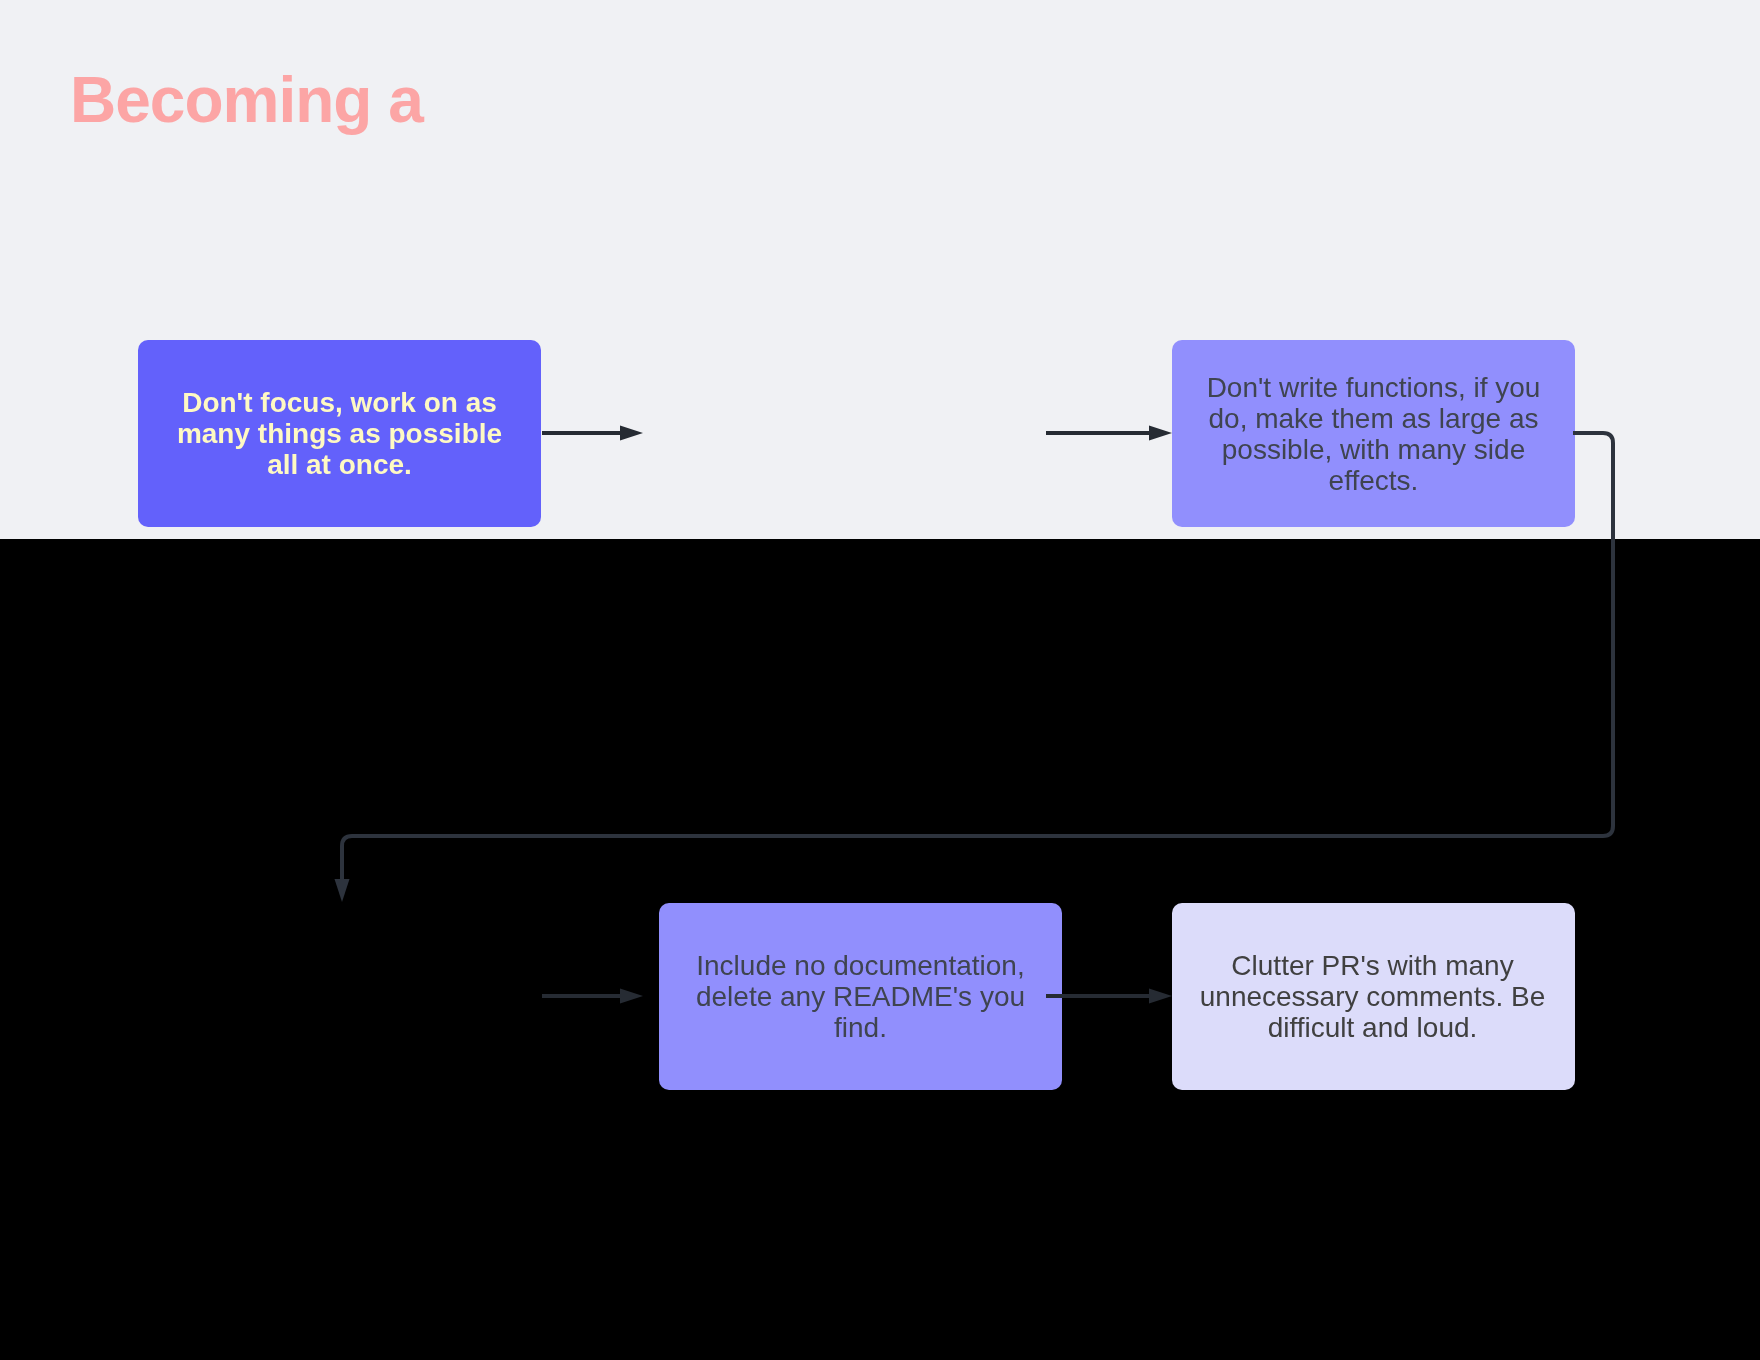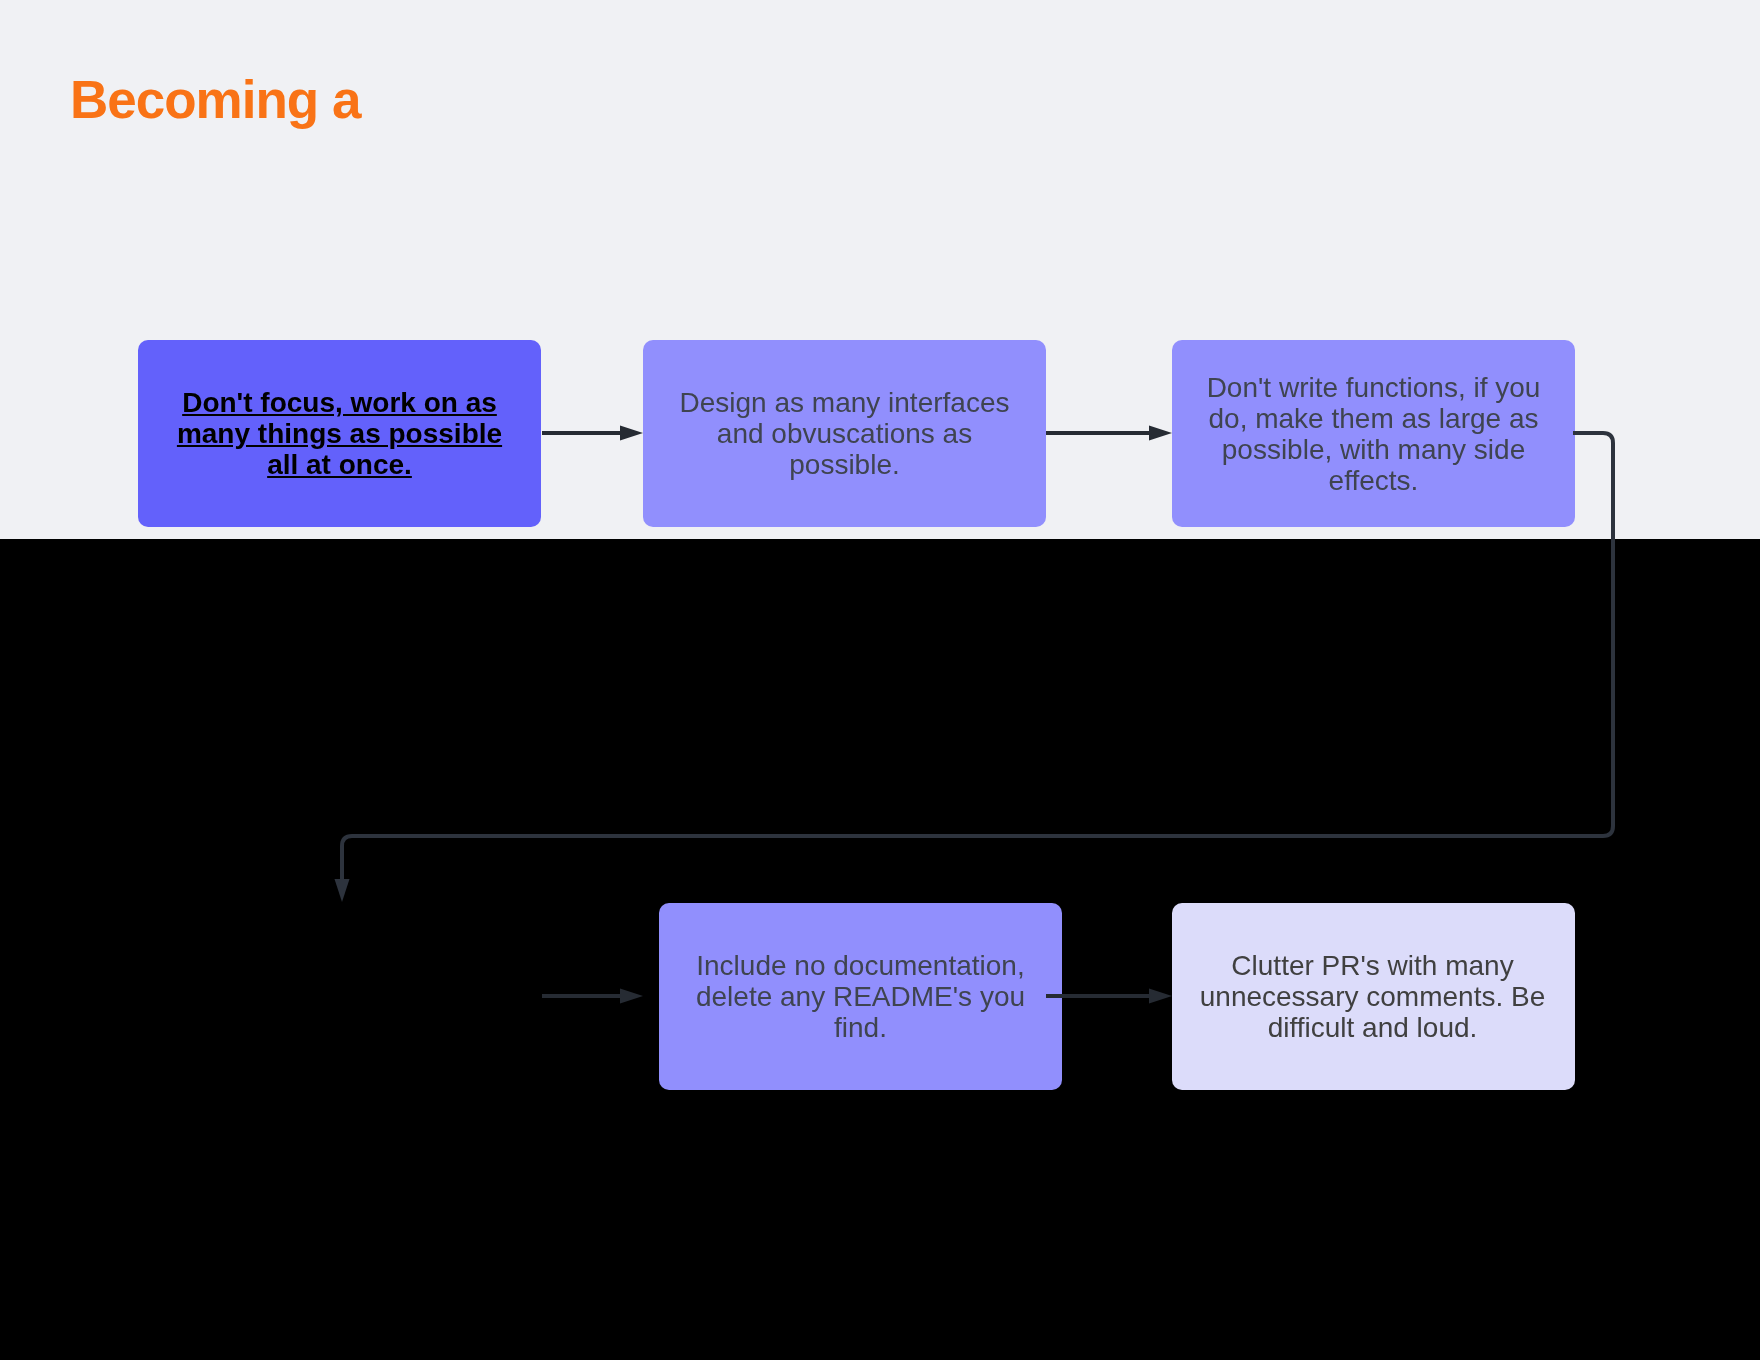--- a/index.html
+++ b/index.html
@@ -13,48 +13,47 @@
   }
   .top-region {
     position: absolute;
     left: 0; top: 0;
     width: 1760px; height: 539px;
     background: #f0f1f4;
   }
   .page-title {
     position: absolute;
     left: 70px; top: 62px;
-    font-size: 53px;
+    font-size: 64px;
     font-weight: bold;
     letter-spacing: -1px;
     line-height: 76px;
-    color: #f97316;
+    color: #fca5a5;
     white-space: pre;
   }
   .node {
     position: absolute;
     width: 403px;
     height: 187px;
     border-radius: 10px;
     box-sizing: border-box;
     padding: 0 26px;
     display: flex;
     align-items: center;
     justify-content: center;
     text-align: center;
     background: #918ffd;
     color: #3f4450;
     font-size: 28px;
     line-height: 31px;
   }
   .node--primary {
     background: #6361fb;
-    color: #000000;
+    color: #fef9c3;
     font-weight: bold;
-    text-decoration: underline;
   }
   .node--light {
     background: #dcdcfa;
     color: #404040;
     padding-left: 24px;
   }
   .node--r1c1 { left: 138px; top: 340px; }
   .node--r1c2 { left: 643px; top: 340px; }
   .node--r1c3 { left: 1172px; top: 340px; }
   .node--r2c1 { left: 138px; top: 903px; }
@@ -71,23 +70,20 @@
 <body>
 
 <div class="stage">
 
   <div class="top-region"></div>
 
   <div class="page-title"><span>Becoming a</span><br></div>
 
   <div class="node node--primary node--r1c1">
     <span>Don't focus, work on as many things as possible all at once.</span>
-  </div>
-  <div class="node node--r1c2">
-    <span>Design as many interfaces and obvuscations as possible.</span>
   </div>
   <div class="node node--r1c3">
     <span>Don't write functions, if you do, make them as large as possible, with many side effects.</span>
   </div>
   <div class="node node--r2c2">
     <span>Include no documentation, delete any README's you find.</span>
   </div>
   <div class="node node--light node--r2c3">
     <span>Clutter PR's with many unnecessary comments. Be difficult and loud.</span>
   </div>

